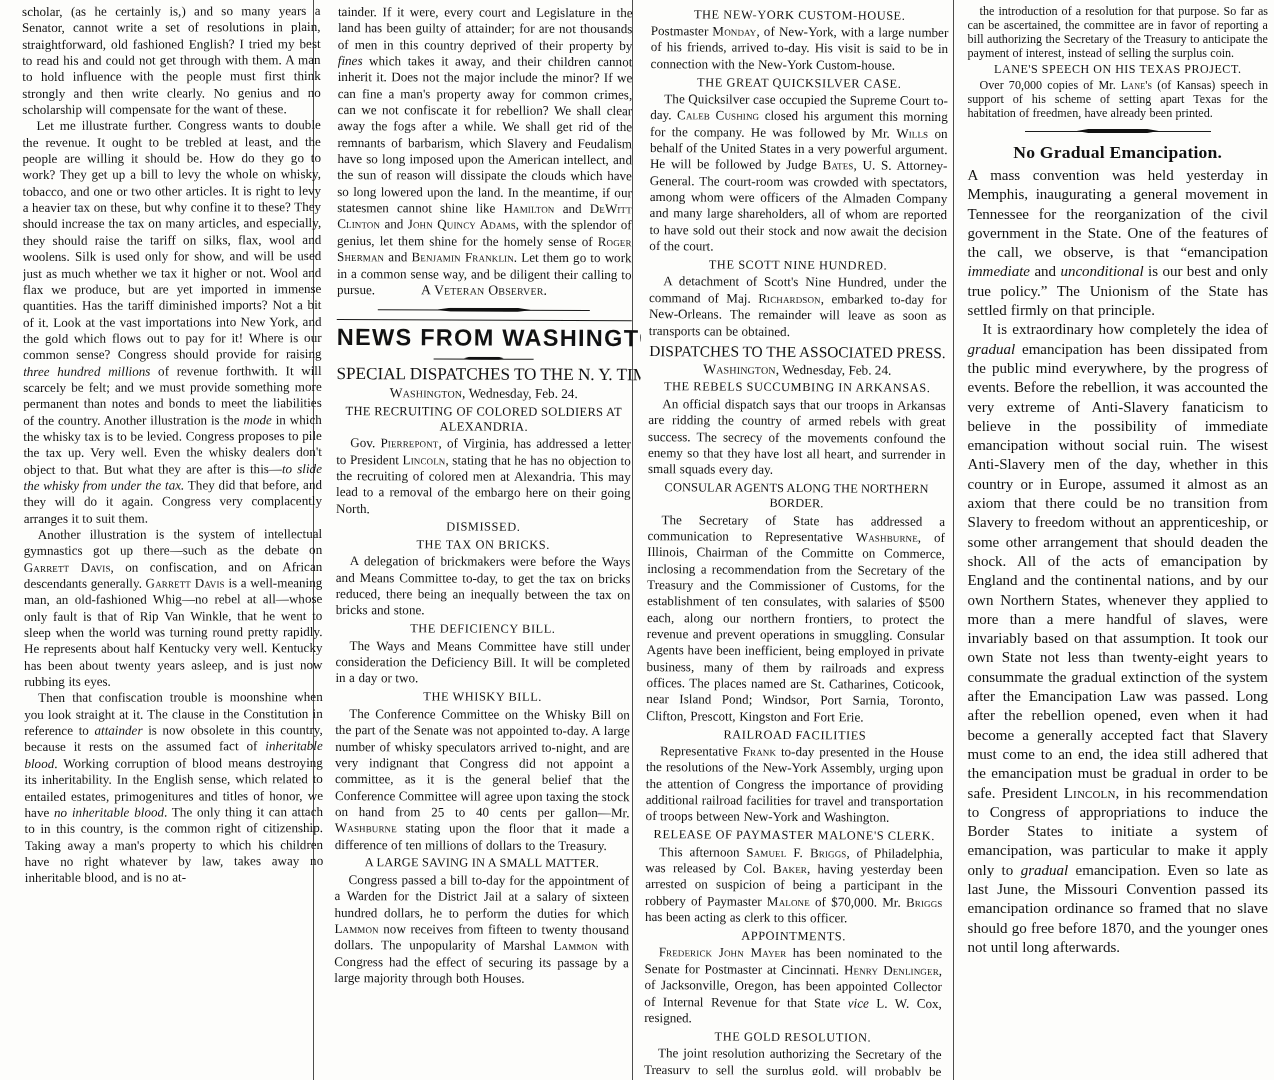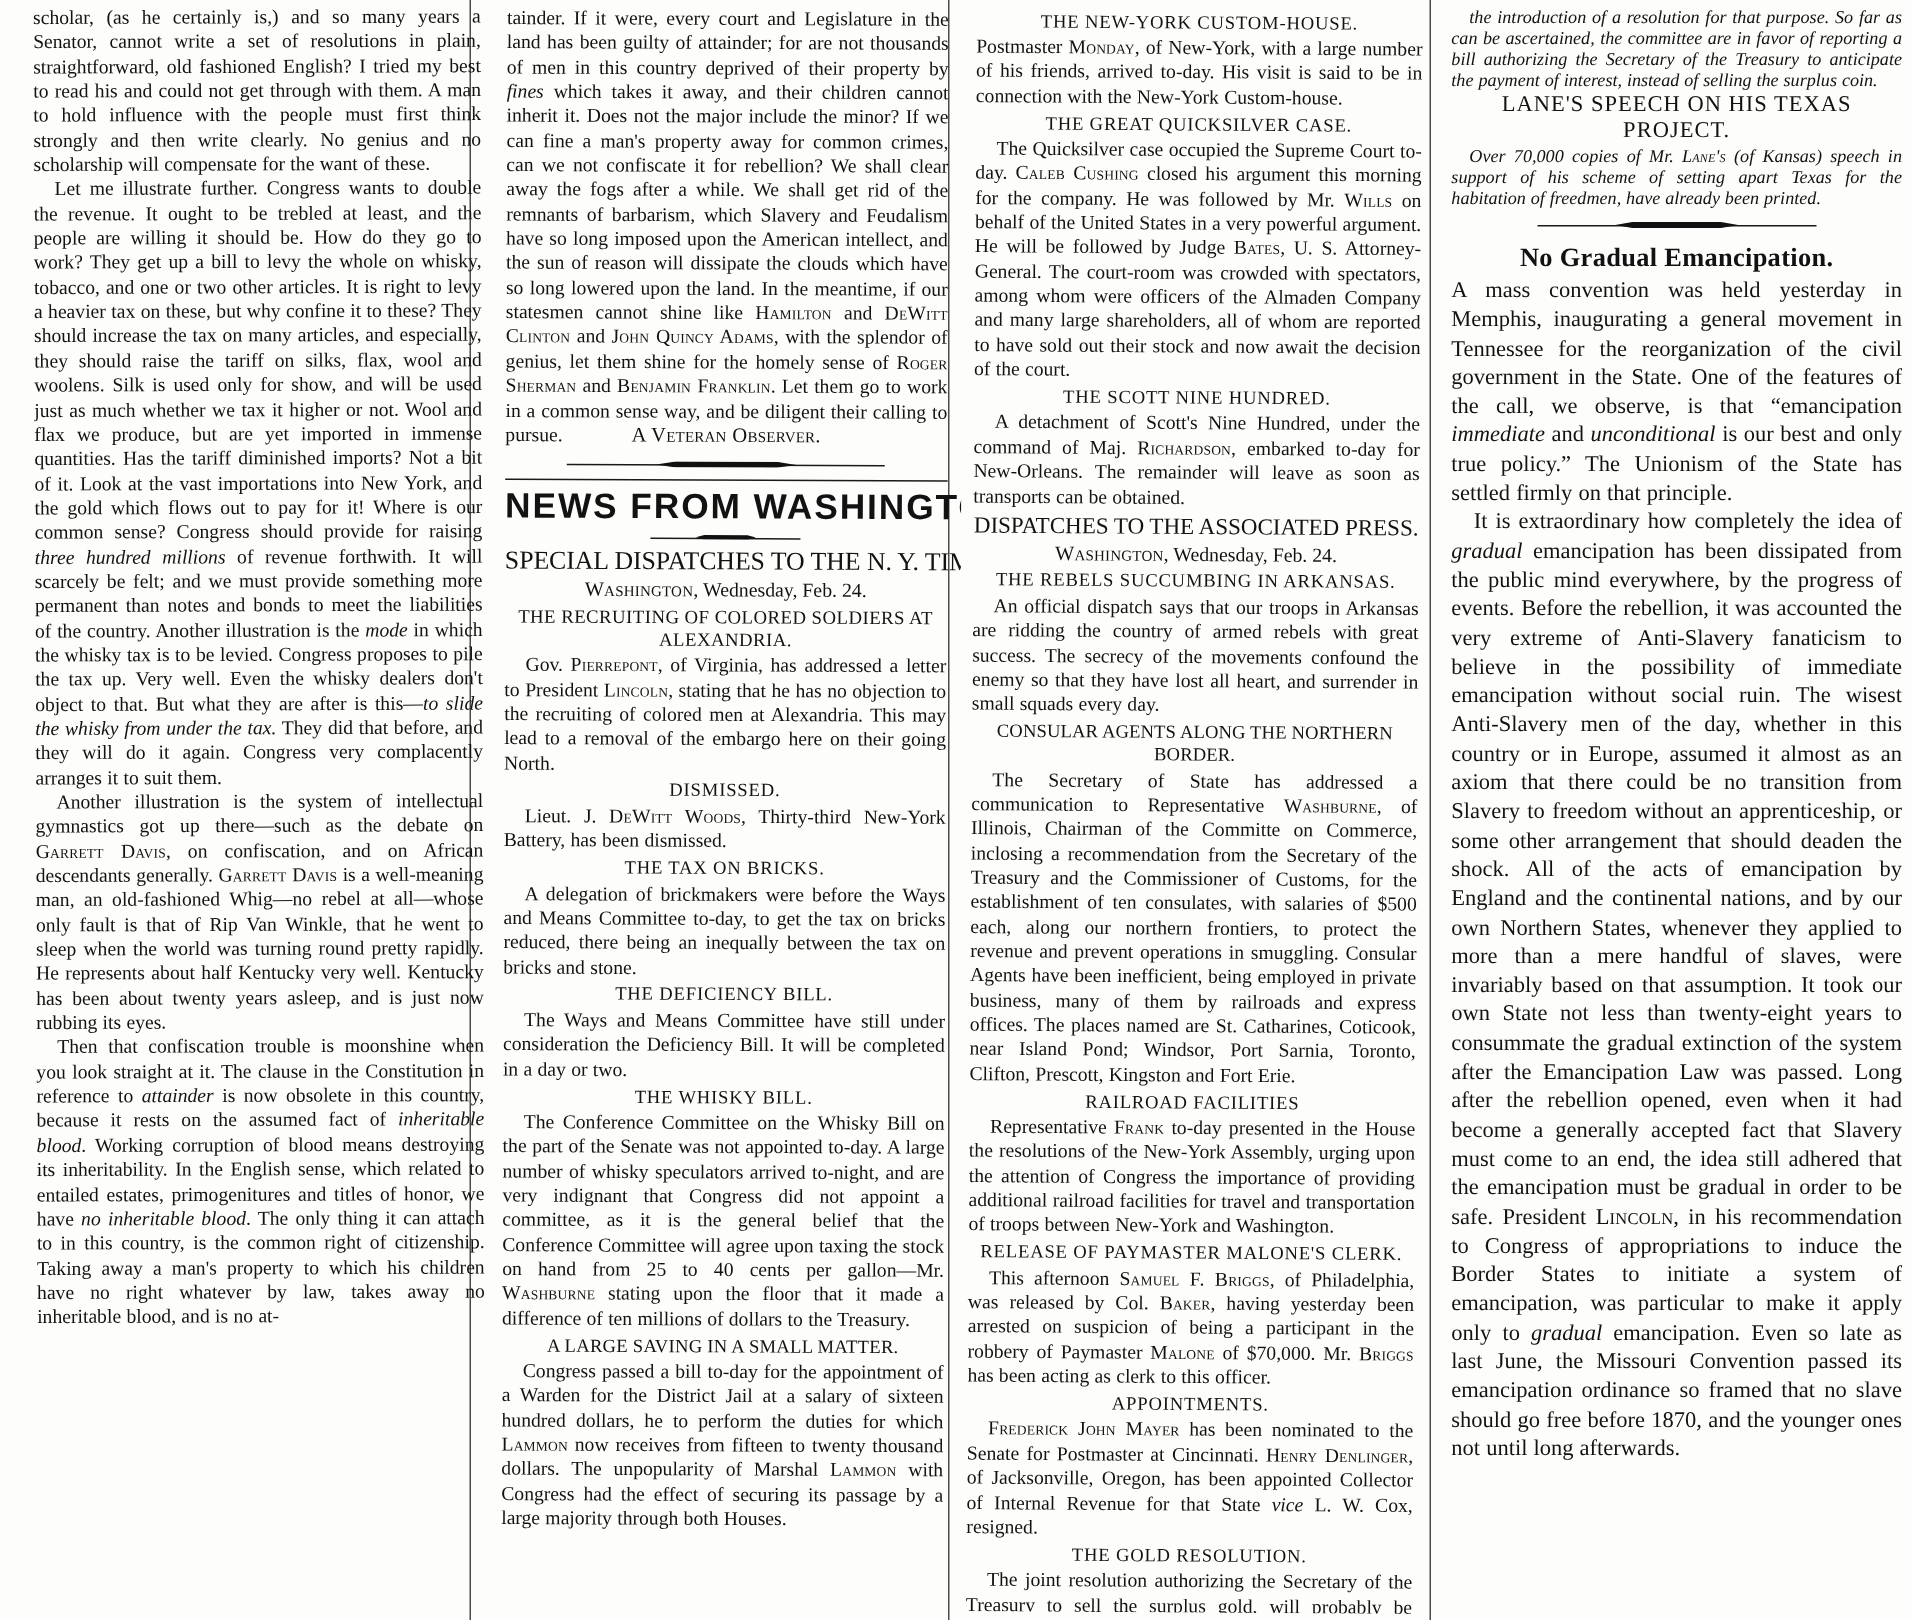--- a/index.html
+++ b/index.html
@@ -57,21 +57,20 @@
     font-size: 13.1px;
     line-height: 16.35px;
     text-indent: 14px;
   }
   .body-sm p.noind { text-indent: 0; }
 
   .body-xs p {
     font-size: 12.1px;
     line-height: 14.0px;
     text-indent: 12px;
-    font-style: italic;
   }
 
   .body-lg p {
     font-size: 15px;
     line-height: 19.3px;
     text-indent: 15px;
   }
   .body-lg p.noind { text-indent: 0; }
 
   .smallcap {
@@ -113,21 +112,21 @@
     line-height: 15px;
   }
   .subhead.wide {
     font-size: 12.5px;
     letter-spacing: .025em;
   }
   .subhead.tight { letter-spacing: .015em; }
 
   .subhead-xs {
     text-align: center;
-    font-size: 15px;
+    font-size: 12px;
     letter-spacing: .045em;
     text-transform: uppercase;
     margin: 2px 0 1px 0;
   }
 
   .headline-emanc {
     text-align: center;
     font-size: 17.6px;
     font-weight: bold;
     letter-spacing: .012em;
@@ -196,21 +195,20 @@
 
     <div class="masthead-hd">NEWS FROM WASHINGTON,</div>
     <div class="swell sm"></div>
     <div class="subhead-lg">SPECIAL DISPATCHES TO THE N. Y. TIMES.</div>
     <div class="dateline"><span class="smallcap">Washington,</span><span> Wednesday, Feb. 24.</span></div>
 
     <div class="subhead wide">THE RECRUITING OF COLORED SOLDIERS AT ALEXANDRIA.</div>
     <p class=""><span>Gov. </span><span class="smallcap">Pierrepont</span><span>, of Virginia, has addressed a letter to President </span><span class="smallcap">Lincoln</span><span>, stating that he has no objection to the recruiting of colored men at Alexandria. This may lead to a removal of the embargo here on their going North.</span></p>
 
     <div class="subhead">DISMISSED.</div>
-    <p><span>Lieut. J. </span><span class="smallcap">DeWitt Woods</span><span>, Thirty-third New-York Battery, has been dismissed.</span></p>
 
     <div class="subhead">THE TAX ON BRICKS.</div>
     <p><span>A delegation of brickmakers were before the Ways and Means Committee to-day, to get the tax on bricks reduced, there being an inequally between the tax on bricks and stone.</span></p>
 
     <div class="subhead">THE DEFICIENCY BILL.</div>
     <p><span>The Ways and Means Committee have still under consideration the Deficiency Bill. It will be completed in a day or two.</span></p>
 
     <div class="subhead">THE WHISKY BILL.</div>
     <p><span>The Conference Committee on the Whisky Bill on the part of the Senate was not appointed to-day. A large number of whisky speculators arrived to-night, and are very indignant that Congress did not appoint a committee, as it is the general belief that the Conference Committee will agree upon taxing the stock on hand from 25 to 40 cents per gallon—Mr. </span><span class="smallcap">Washburne</span><span> stating upon the floor that it made a difference of ten millions of dollars to the Treasury.</span></p>
 

